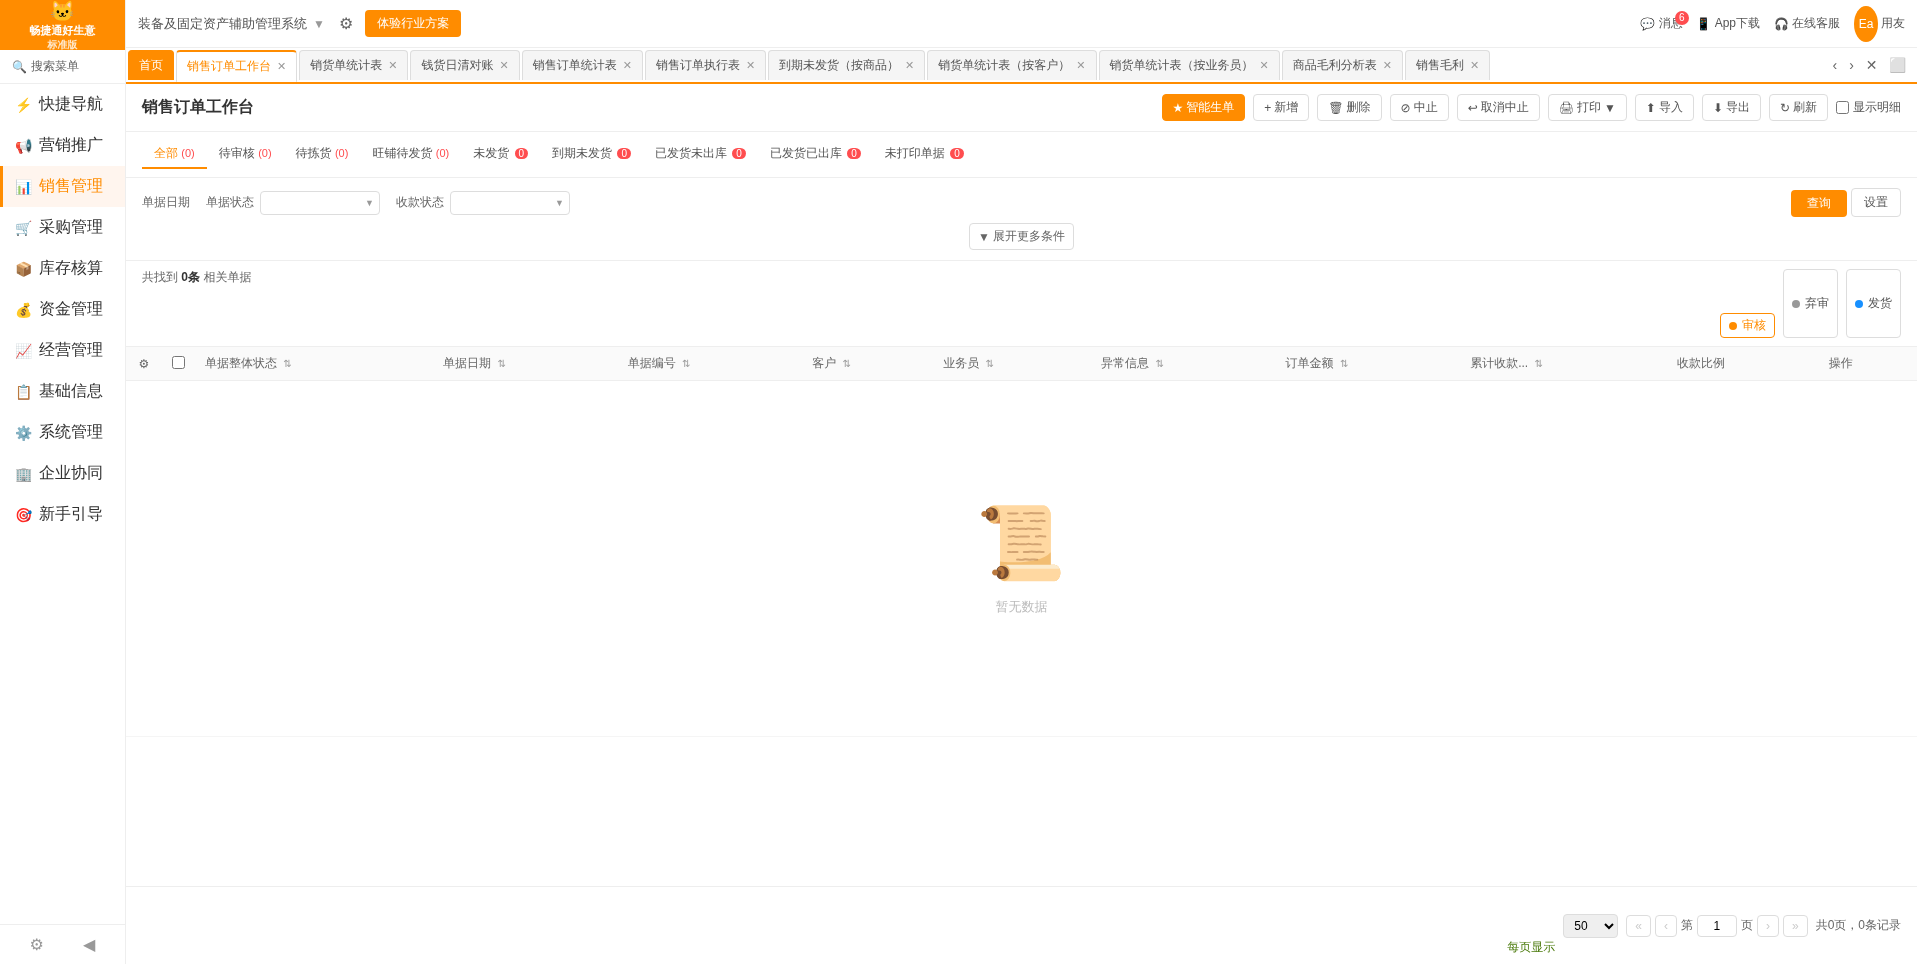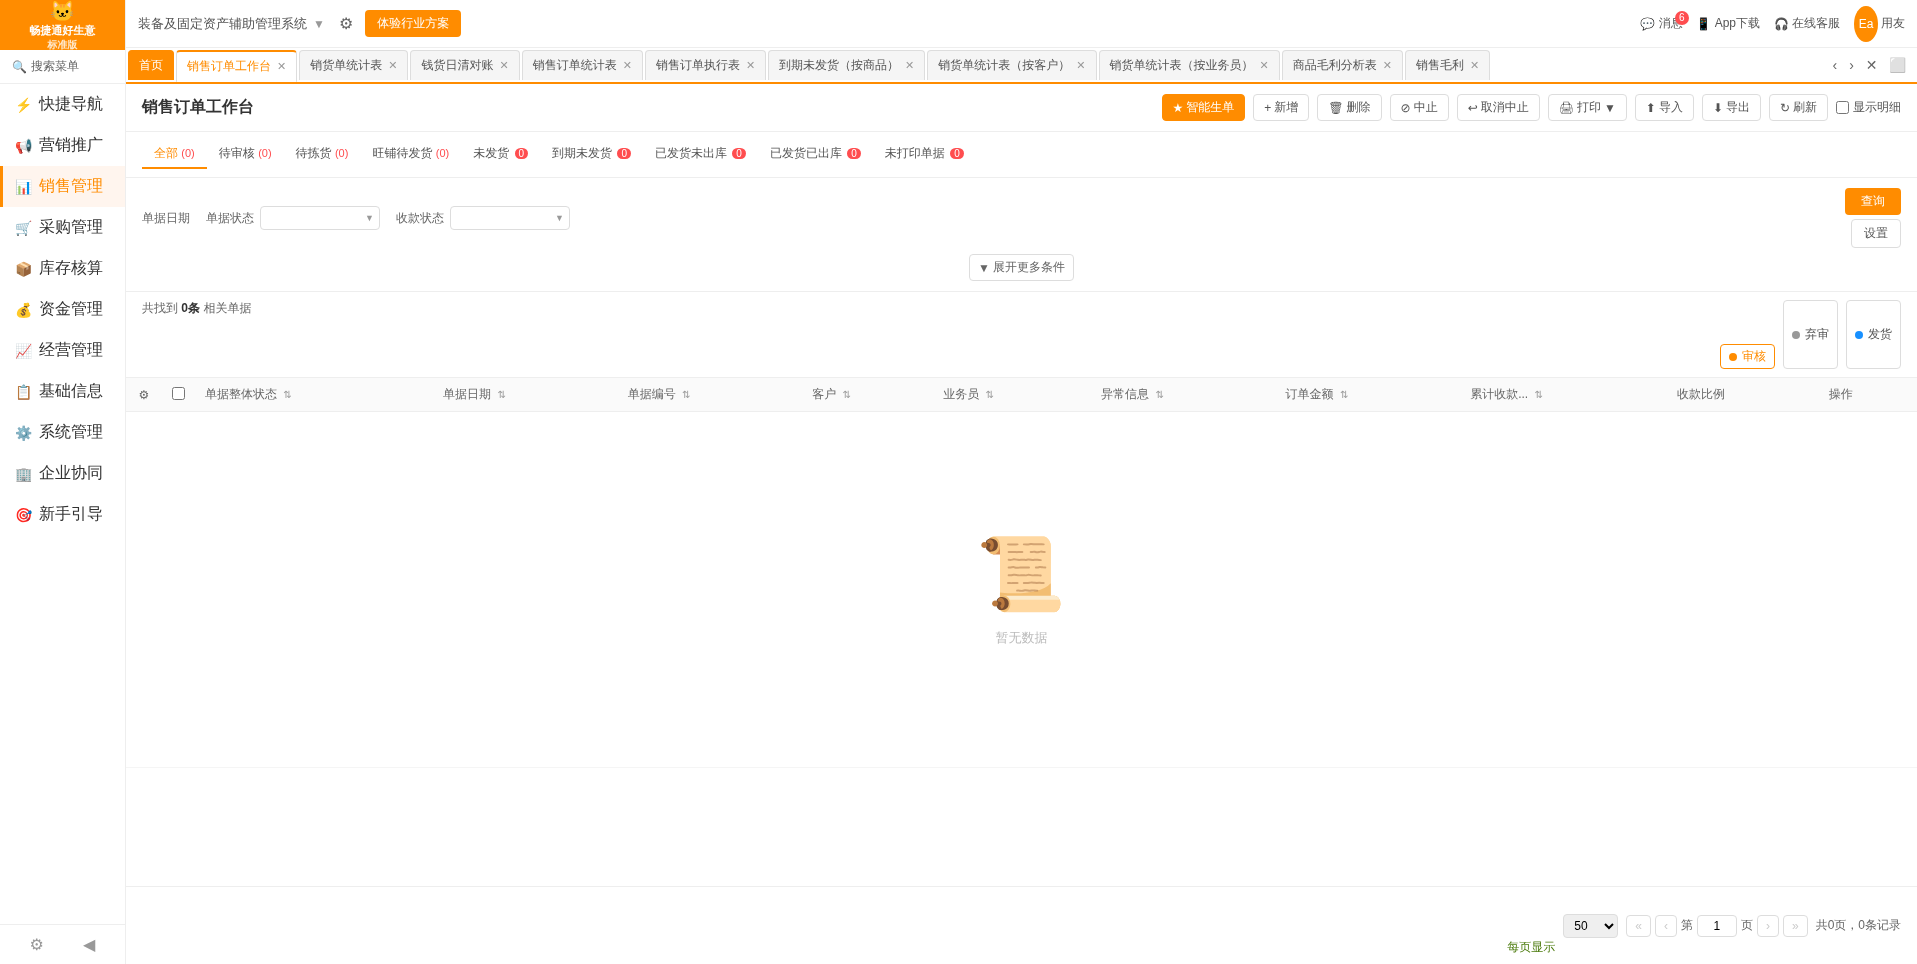--- a/index.html
+++ b/index.html
@@ -63,21 +63,21 @@
     .filter-date-options { display: flex; gap: 4px; align-items: center; }
     .date-opt { color: #555; cursor: pointer; font-size: 12px; padding: 2px 4px; }
     .date-opt.active-month { background: #ff8c00; color: #fff; border-radius: 10px; padding: 1px 6px; font-size: 11px; }
     .date-range { color: #666; font-size: 11px; margin-top: 2px; }
     .filter-select { border: 1px solid #ddd; border-radius: 4px; padding: 4px 24px 4px 8px; font-size: 12px; color: #333; background: #fff; cursor: pointer; appearance: none; min-width: 120px; }
     .filter-select-wrapper { position: relative; display: inline-flex; align-items: center; }
     .filter-select-wrapper::after { content: '▼'; position: absolute; right: 6px; font-size: 9px; color: #999; pointer-events: none; }
     .expand-btn { display: flex; align-items: center; gap: 3px; color: #666; cursor: pointer; font-size: 12px; border: 1px solid #ddd; border-radius: 4px; padding: 4px 8px; background: #fff; }
     .query-btn { background: #ff8c00; color: #fff; border: none; padding: 5px 16px; border-radius: 4px; cursor: pointer; font-size: 12px; }
     .set-btn { background: #fff; color: #555; border: 1px solid #ddd; padding: 5px 12px; border-radius: 4px; cursor: pointer; font-size: 12px; }
-    .filter-right { margin-left: auto; display: flex; flex-direction: column; gap: 4px; align-items: flex-end; }
+    .filter-right { margin-left: auto; display: flex; gap: 4px; align-items: flex-end; }
     .filter-expand-row { display: flex; justify-content: center; margin-top: 6px; }
 
     
     .table-area { flex: 1; overflow: auto; background: #fff; margin: 0; }
     .table-toolbar { display: flex; justify-content: space-between; padding: 8px 16px; background: #fff; border-bottom: 1px solid #eee; flex-shrink: 0; }
     .table-count { color: #666; font-size: 12px; }
     .table-count .count-num { color: #333; font-weight: bold; }
     .table-actions { display: flex; gap: 8px; }
     .tbl-action-btn { display: flex; align-items: center; gap: 3px; padding: 3px 8px; border: 1px solid #ddd; background: #fff; border-radius: 4px; cursor: pointer; color: #555; font-size: 12px; }
     .tbl-action-btn.orange { color: #ff8c00; border-color: #ff8c00; margin-top: 44px; }

